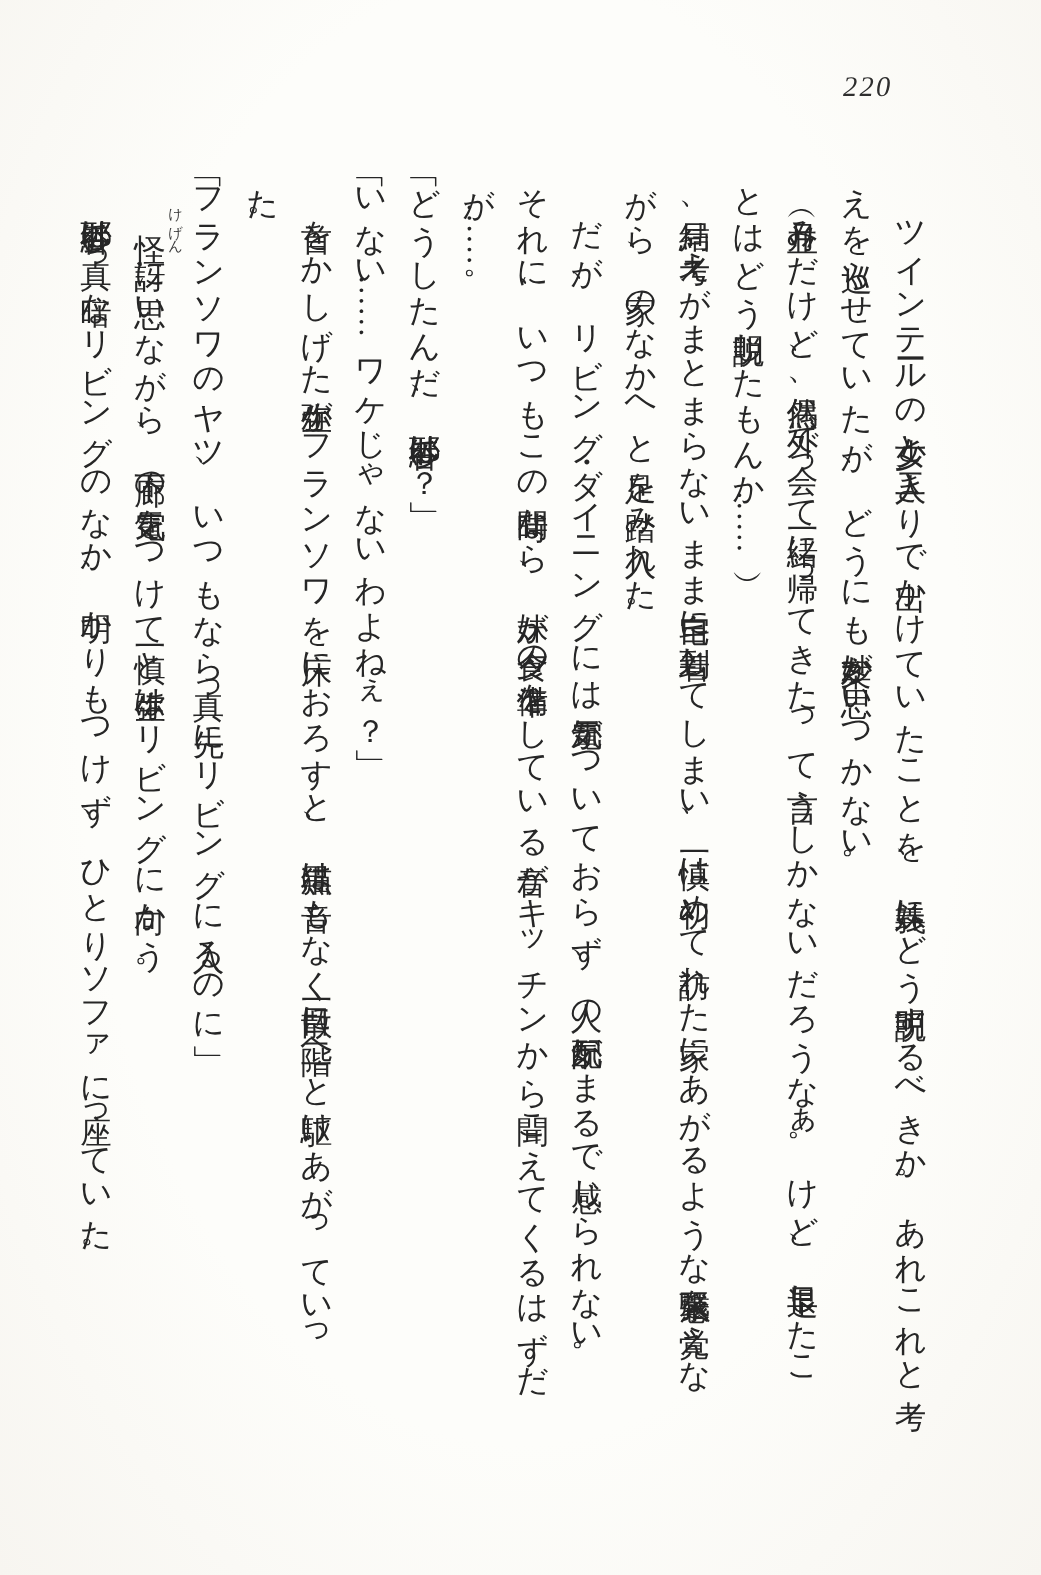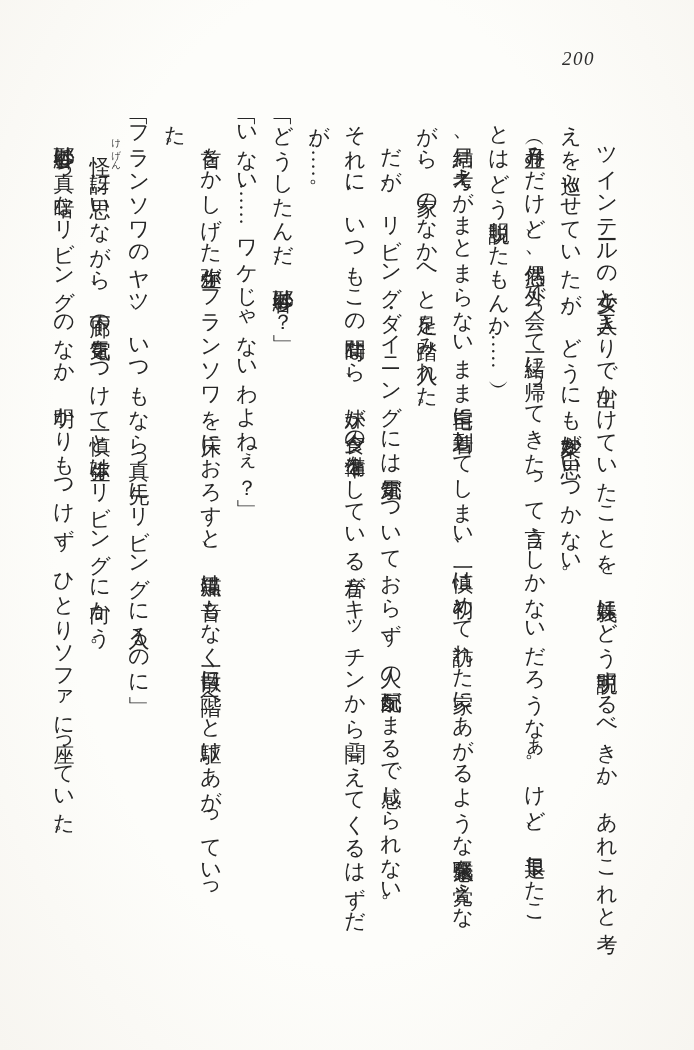--- a/index.html
+++ b/index.html
@@ -49,21 +49,21 @@
   ruby rt {
     font-size: 9.5px;
     line-height: 1;
     color: #3a3a3a;
   }
 </style>
 </head>
 <body>
 
 <div class="page">
-  <div class="page-number">200</div>
+  <div class="page-number">220</div>
 
   <div class="text-area">
     <p class="para indent">ツインテールの少女と二人きりで出かけていたことを、義妹にどう説明するべきか。あれこれと考えを巡らせていたが、どうにも妙案が思いつかない。</p>
     <p class="para indent">（月並みだけど、偶然、外で会って一緒に帰ってきたって言うしかないだろうなぁ。けど、早退したことはどう説明したもんか……）</p>
     <p class="para indent">結局、考えがまとまらないまま自宅に到着してしまい、慎一は初めて訪れた家にあがるような緊張感を覚えながら、家のなかへと足を踏み入れた。</p>
     <p class="para indent">だが、リビング・ダイニングには電気がついておらず、人の気配がまるで感じられない。それに、いつもこの時間なら、妹が夕食の準備をしている音がキッチンから聞こえてくるはずだが……。</p>
     <p class="para">「どうしたんだ、紗耶香は？」</p>
     <p class="para">「いない……ワケじゃないわよねぇ？」</p>
     <p class="para indent">首をかしげた弥生がフランソワを床におろすと、黒猫は音もなく一目散に二階へと駆けあがっていった。</p>
     <p class="para">「フランソワのヤツ、いつもなら真っ先にリビングに入るのに」</p>

